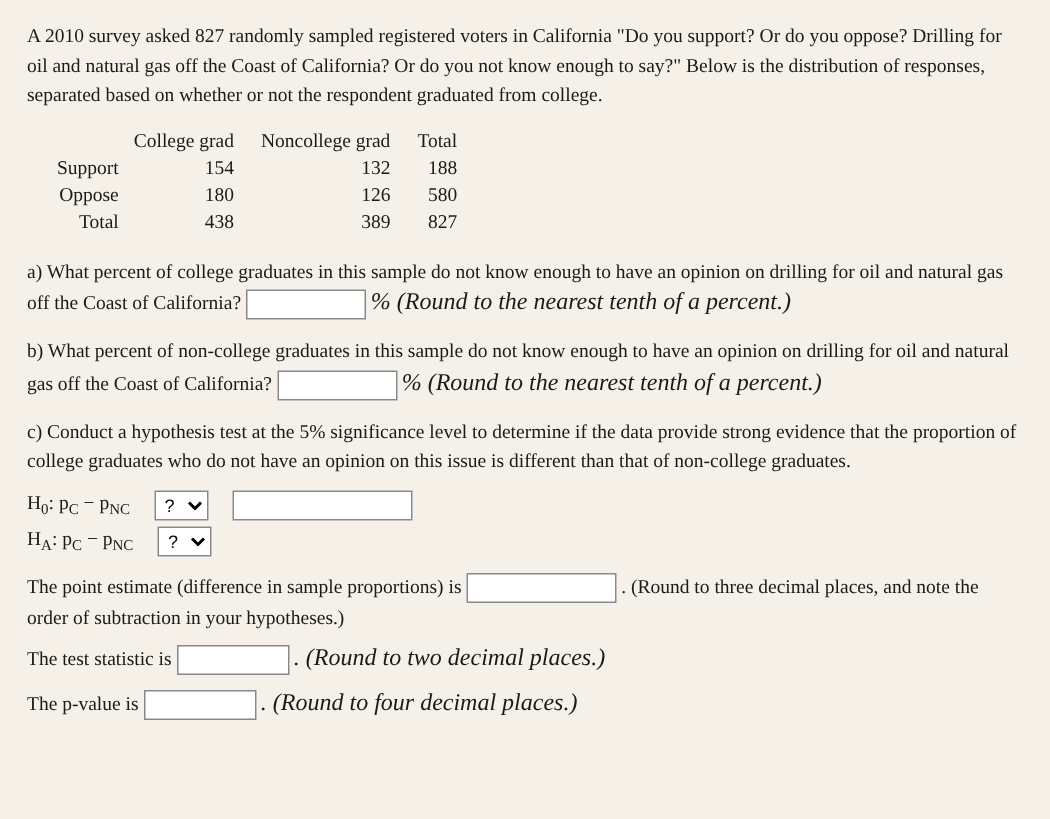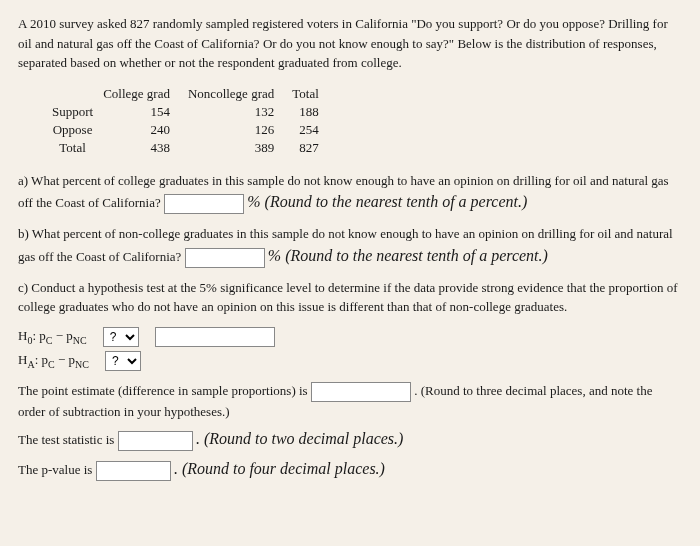--- a/index.html
+++ b/index.html
@@ -11,36 +11,36 @@
       width: 700px;
       min-height: 546px;
       padding: 14px 18px 14px 18px;
     }
     .intro-text {
       line-height: 1.5;
       margin-bottom: 12px;
       font-family: Liberation Serif, serif;
     }
     .data-table {
-      margin: 10px 0 14px 34px;
+      margin: 10px 0 14px 20px;
       border-collapse: collapse;
     }
     .data-table td {
       padding: 1px 18px 1px 0;
       vertical-align: top;
     }
     .data-table td.header {
       font-weight: normal;
       text-align: center;
     }
     .data-table td.num {
       text-align: right;
     }
     .data-table td.row-label {
-      text-align: center;
+      text-align: right;
       padding-right: 10px;
     }
     .question-block {
       margin-bottom: 10px;
       line-height: 1.5;
     }
     .inline-input {
       display: inline-block;
       border: 1px solid #888;
       background: #fff;
@@ -115,23 +115,23 @@
     <td class="header">Total</td>
   </tr>
   <tr>
     <td class="row-label">Support</td>
     <td class="num">154</td>
     <td class="num">132</td>
     <td class="num">188</td>
   </tr>
   <tr>
     <td class="row-label">Oppose</td>
-    <td class="num">240</td>
+    <td class="num">180</td>
     <td class="num">126</td>
-    <td class="num">254</td>
+    <td class="num">580</td>
   </tr>
   <tr>
     <td class="row-label">Total</td>
     <td class="num">438</td>
     <td class="num">389</td>
     <td class="num">827</td>
   </tr>
 </tbody>
   </table>
 

